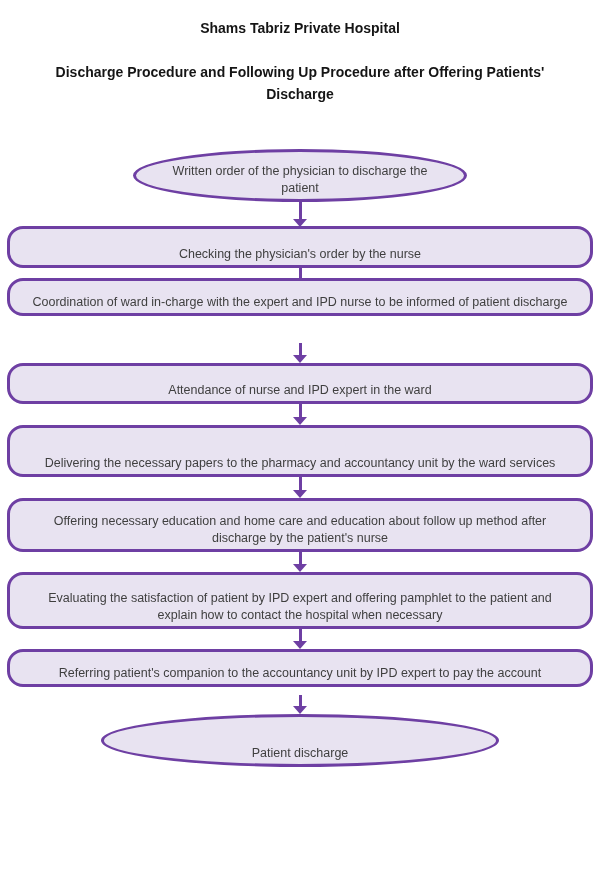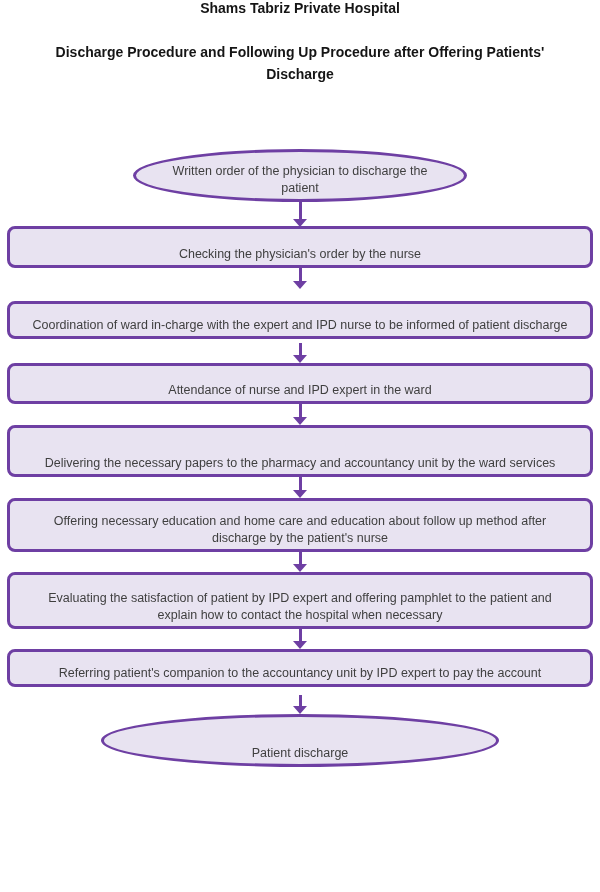--- a/index.html
+++ b/index.html
@@ -4,21 +4,21 @@
 <style>
   html, body { margin:0; padding:0; }
   body {
     width:600px; height:892px;
     background:#ffffff;
     font-family:"Liberation Sans", sans-serif;
     position:relative;
     overflow:hidden;
   }
   .page-title {
-    margin:0 0 0 0;
+    margin:20px 0 0 0;
     text-align:center;
     font-size:14px;
     font-weight:bold;
     color:#151515;
   }
   .page-subtitle {
     margin:25px auto 0 auto;
     max-width:560px;
     text-align:center;
     font-size:14px;
@@ -35,21 +35,21 @@
     align-items:flex-end;
     justify-content:center;
     text-align:center;
     color:var(--text, #3F3F3F);
     font-size:12.5px;
     line-height:17px;
   }
   .rect {
     left:7px;
     width:586px;
-    border-radius:8px;
+    border-radius:16px;
     padding:2px 22px;
   }
   .ellipse {
     border-radius:50%;
     padding:2px 30px;
   }
   .arrow {
     position:absolute;
     left:293px;
     width:14px;
@@ -91,21 +91,21 @@
 
   <div class="node rect" style="top:226px; height:42px;">
     <span>Checking the physician's order by the nurse</span>
   </div>
 
   <div class="arrow" style="top:268px; height:21px;">
     <span class="shaft"></span>
     <span class="head"></span>
   </div>
 
-  <div class="node rect" style="top:301px; height:38px;">
+  <div class="node rect" style="top:278px; height:38px;">
     <span>Coordination of ward in-charge with the expert and IPD nurse to be informed of patient discharge</span>
   </div>
 
   <div class="arrow" style="top:343px; height:20px;">
     <span class="shaft"></span>
     <span class="head"></span>
   </div>
 
   <div class="node rect" style="top:363px; height:41px;">
     <span>Attendance of nurse and IPD expert in the ward</span>

